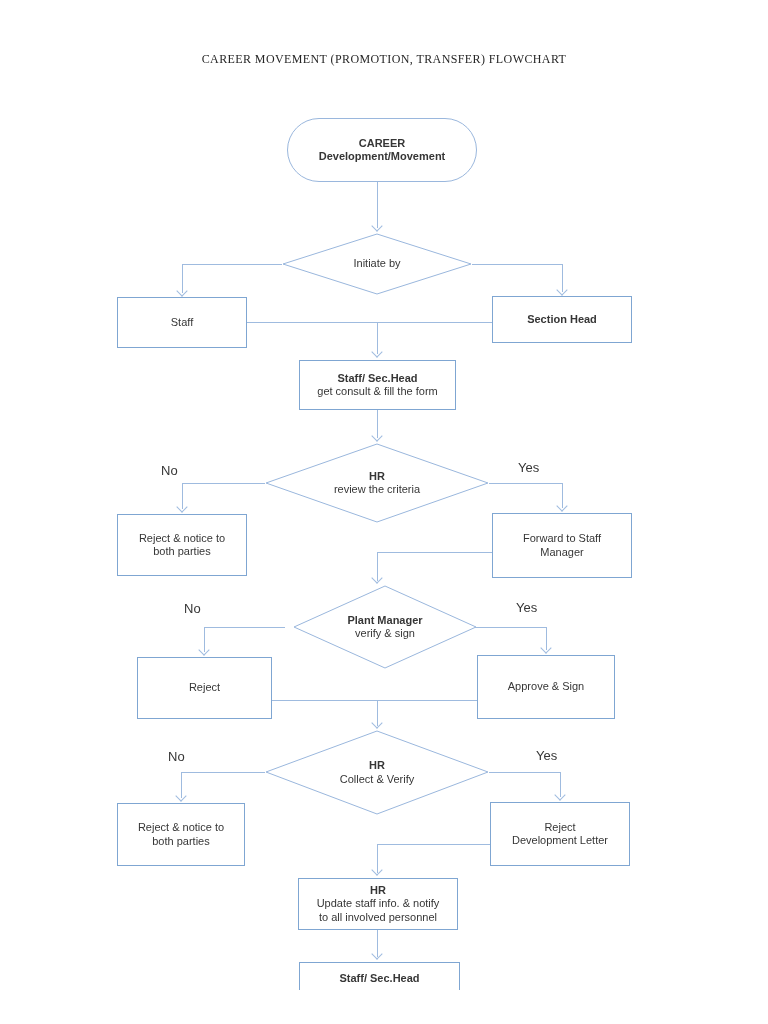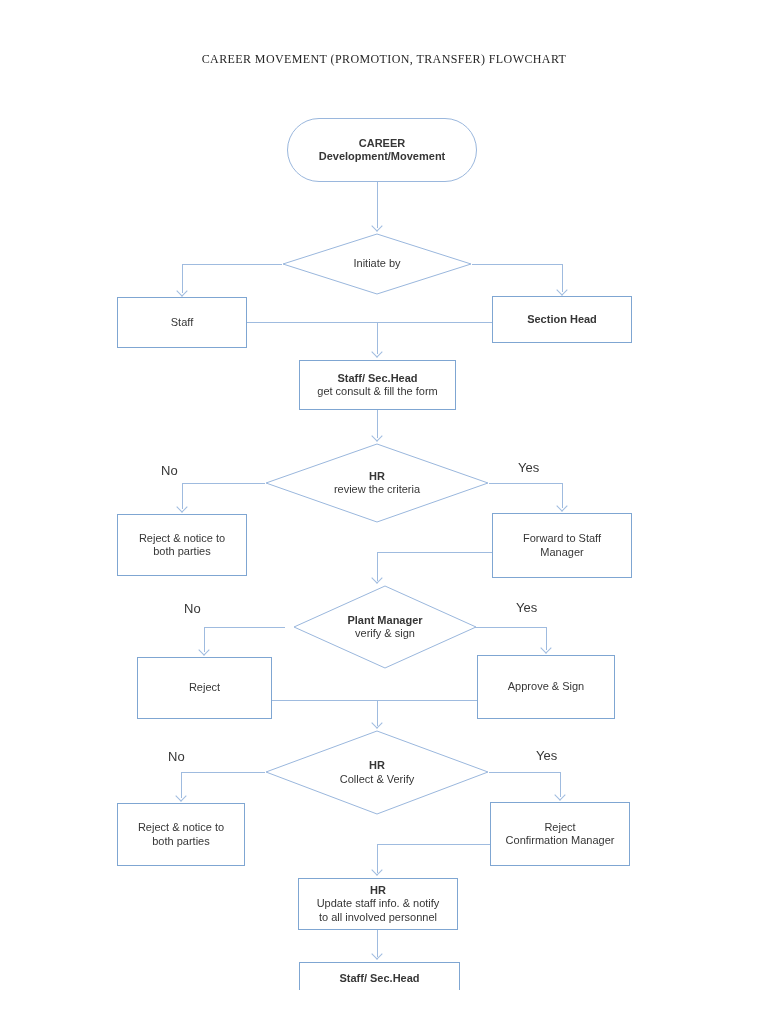--- a/index.html
+++ b/index.html
@@ -170,21 +170,21 @@
     </div>
   </div>
 
   <div class="node" style="left:117px;top:803px;width:128px;height:63px;">
     <div>Reject &amp; notice to</div>
     <div>both parties</div>
   </div>
 
   <div class="node" style="left:490px;top:802px;width:140px;height:64px;">
     <div>Reject</div>
-    <div>Confirmation Manager</div>
+    <div>Development Letter</div>
   </div>
 
   <div class="node" style="left:298px;top:878px;width:160px;height:52px;">
     <div class="b">HR</div>
     <div>Update staff info. &amp; notify</div>
     <div>to all involved personnel</div>
   </div>
 
   <div class="node cutoff" style="left:299px;top:962px;width:161px;height:28px;">
     <div class="b">Staff/ Sec.Head</div>

